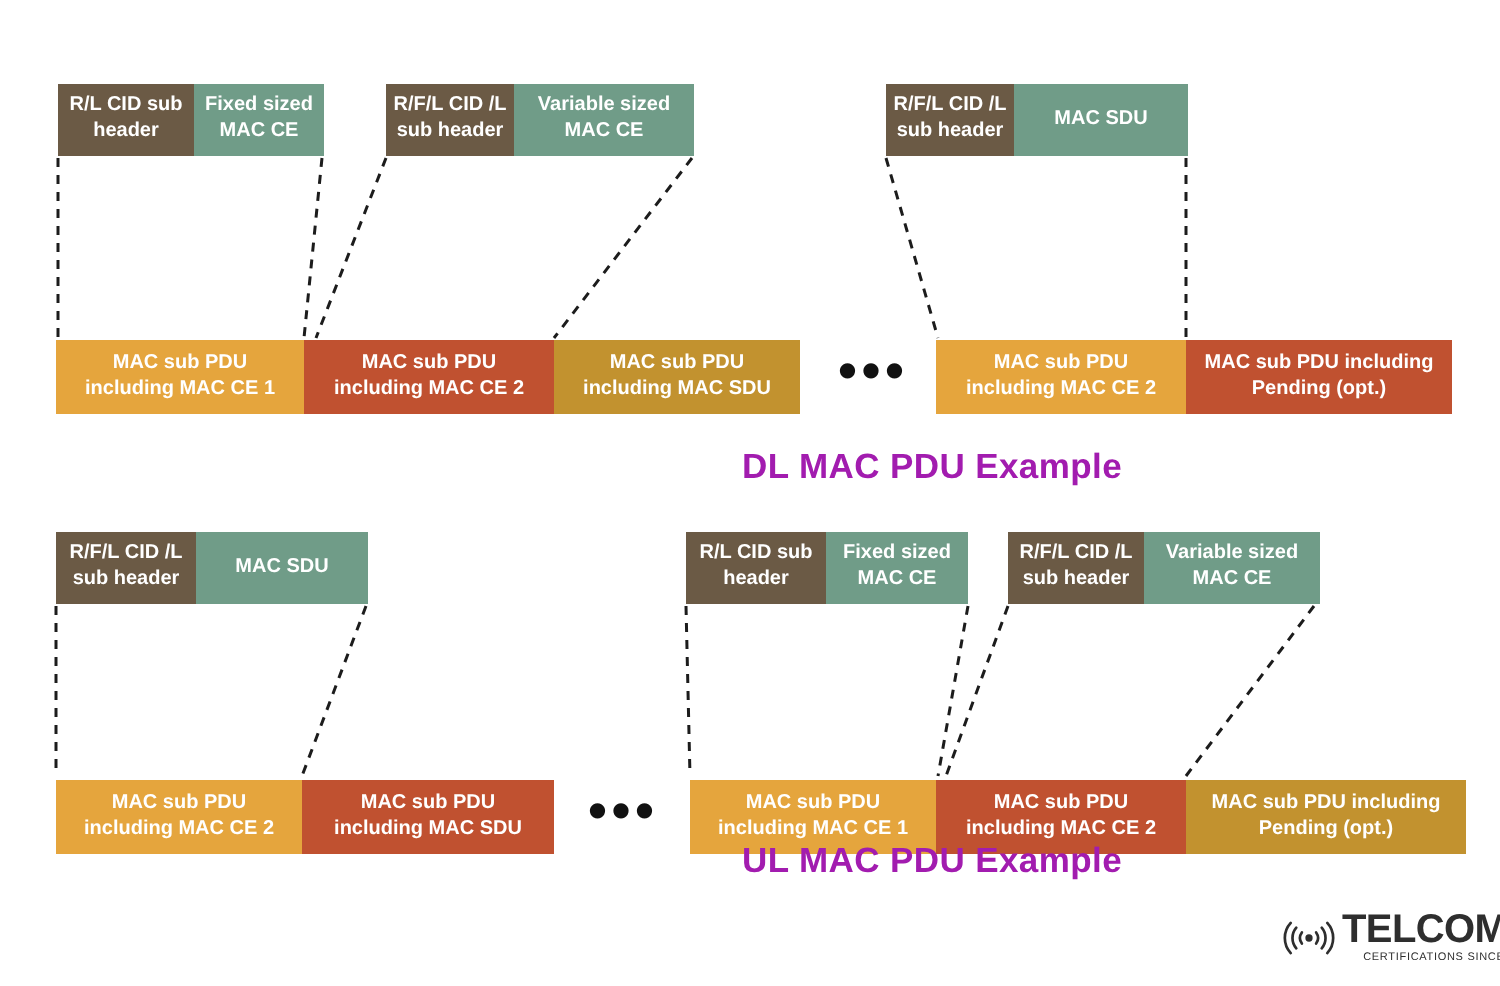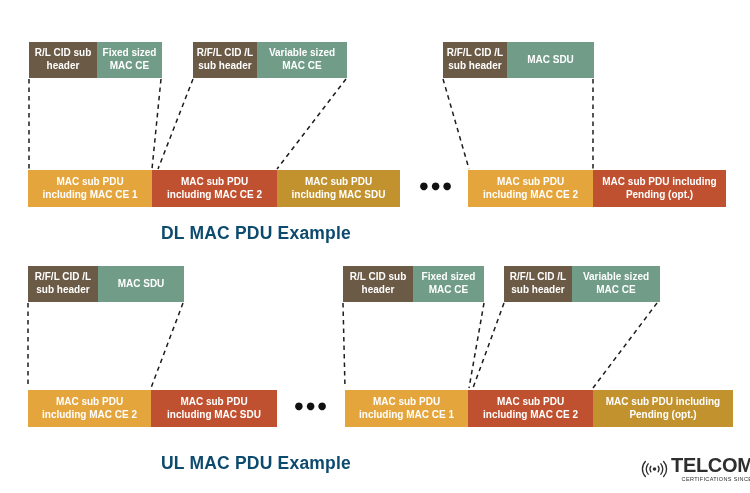--- a/index.html
+++ b/index.html
@@ -6,22 +6,22 @@
   #canvas{
     position:relative;width:750px;height:493px;background:#ffffff;
     font-family:"Liberation Sans",sans-serif;overflow:hidden;text-decoration:underline;
   }
   .cell{
     position:absolute;display:flex;align-items:center;justify-content:center;
     text-align:center;white-space:pre-line;color:#ffffff;
     font-size:10px;font-weight:bold;line-height:1.28;
   }
   .caption{
-    position:absolute;text-align:left;font-size:17.5px;font-weight:bold;
-    color:#0c4a6e;letter-spacing:0.2px;
+    position:absolute;text-align:right;font-size:17.5px;font-weight:bold;
+    color:#a21caf;letter-spacing:0.2px;
   }
   .dots{
     position:absolute;text-align:center;font-size:10px;letter-spacing:3px;
     color:#111111;font-family:"DejaVu Sans",sans-serif;
   }
   #lines{position:absolute;left:0;top:0;pointer-events:none;}
   #lines line{stroke:#1c1c1c;stroke-width:1.5;stroke-dasharray:4.5 4;}
   .logo{
     position:absolute;left:641px;top:455px;display:flex;align-items:center;gap:3px;
     color:#2e2e2e;
@@ -99,21 +99,21 @@
   <div class="cell" style="left: 151px; top: 390px; width: 126px; height: 37px; background-color: rgb(192, 81, 48);">MAC sub PDU
 including MAC SDU</div>
   <div class="dots" style="left:290px;top:400px;width:44px">●●●</div>
   <div class="cell" style="left: 345px; top: 390px; width: 123px; height: 37px; background-color: rgb(229, 165, 61);">MAC sub PDU
 including MAC CE 1</div>
   <div class="cell" style="left: 468px; top: 390px; width: 125px; height: 37px; background-color: rgb(192, 81, 48);">MAC sub PDU
 including MAC CE 2</div>
   <div class="cell" style="left: 593px; top: 390px; width: 140px; height: 37px; background-color: rgb(194, 146, 47);">MAC sub PDU including
 Pending (opt.)</div>
 
-  <div class="caption" style="left:161px;top:453px;width:400px">UL MAC PDU Example</div>
+  <div class="caption" style="left:161px;top:420px;width:400px">UL MAC PDU Example</div>
 
   <div class="logo">
     <span style="display:flex;">
       <svg width="27" height="22" viewBox="0 0 34 26" fill="none">
         <circle cx="17" cy="13" r="2.3" fill="#2e2e2e"></circle>
         <path d="M12.5 9.5 A6 6 0 0 0 12.5 16.5" stroke="#2e2e2e" stroke-width="1.7" stroke-linecap="round"></path>
         <path d="M9 6.5 A10 10 0 0 0 9 19.5" stroke="#2e2e2e" stroke-width="1.7" stroke-linecap="round"></path>
         <path d="M5.5 3.5 A14 14 0 0 0 5.5 22.5" stroke="#2e2e2e" stroke-width="1.7" stroke-linecap="round"></path>
         <path d="M21.5 9.5 A6 6 0 0 1 21.5 16.5" stroke="#2e2e2e" stroke-width="1.7" stroke-linecap="round"></path>
         <path d="M25 6.5 A10 10 0 0 1 25 19.5" stroke="#2e2e2e" stroke-width="1.7" stroke-linecap="round"></path>

